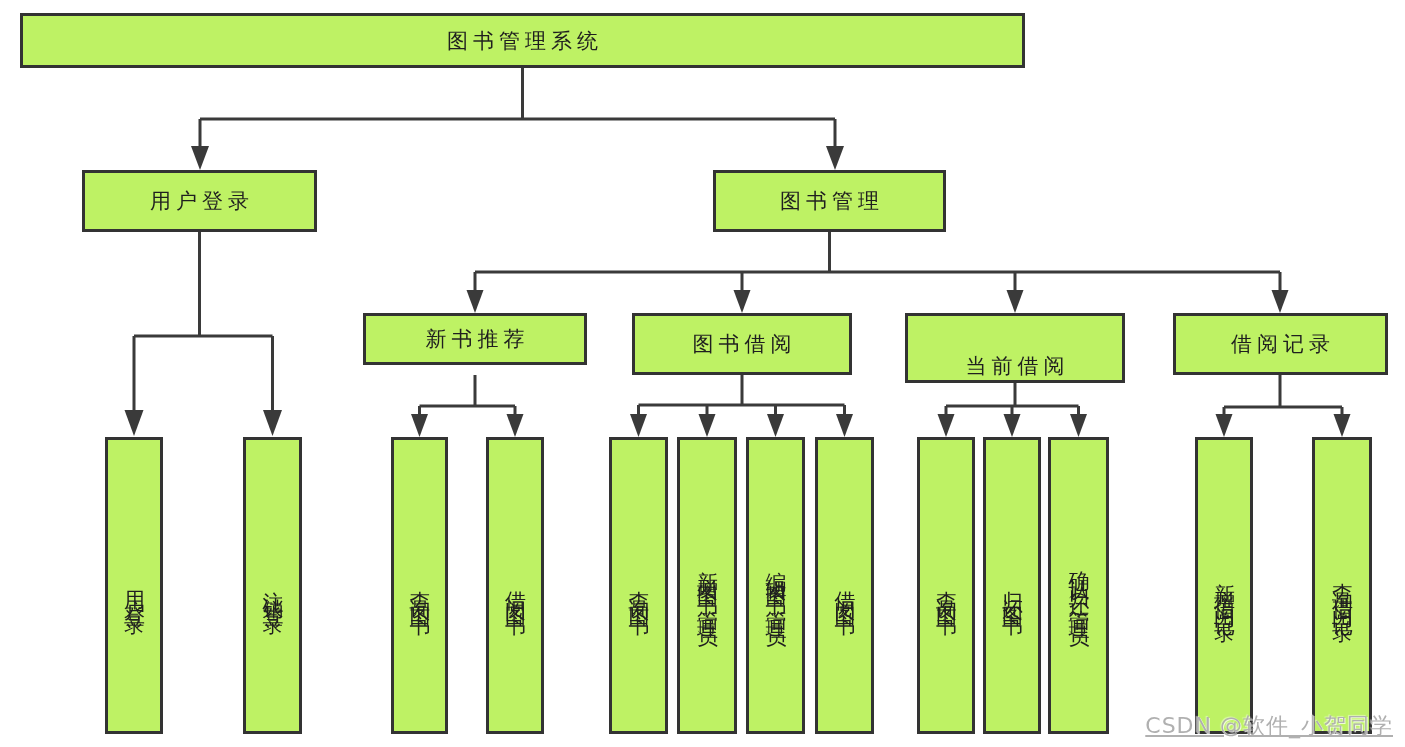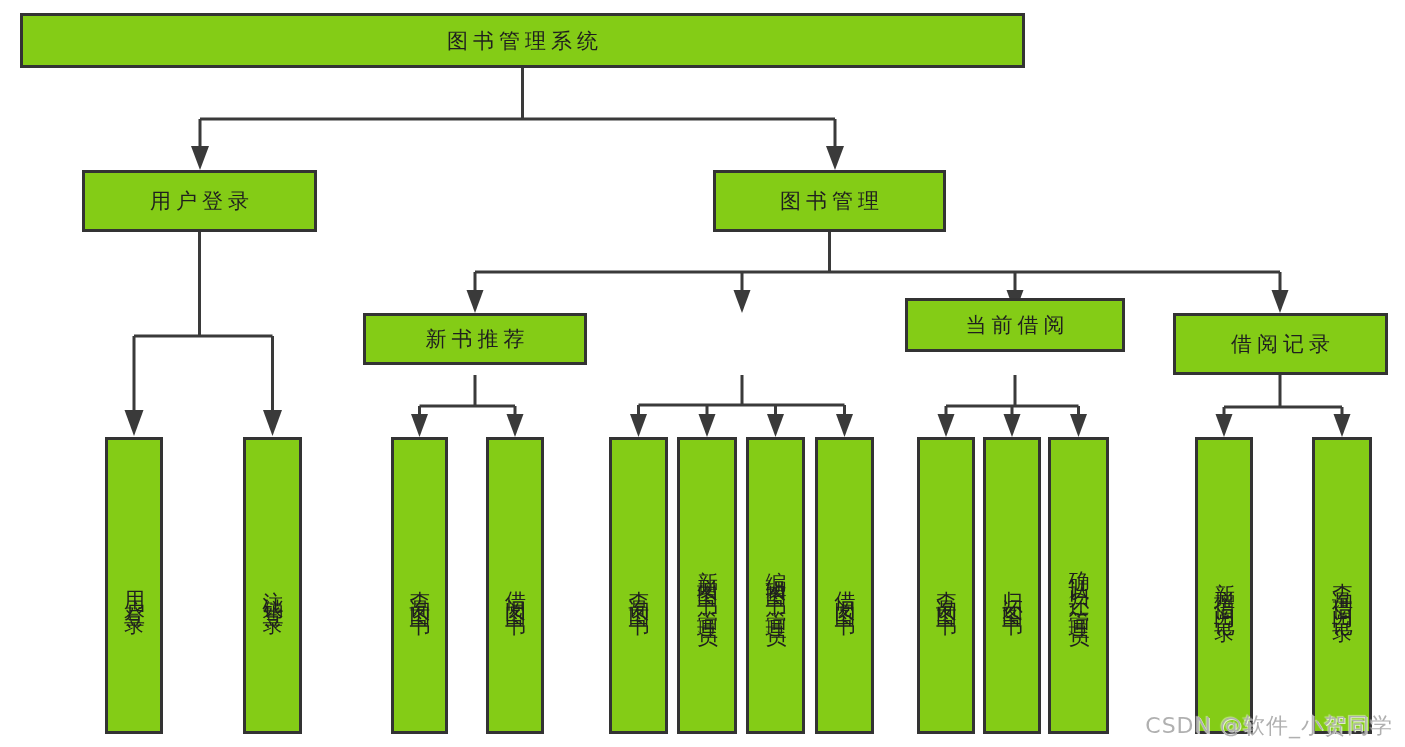--- a/index.html
+++ b/index.html
@@ -18,21 +18,21 @@
   }
   .wires {
     position: absolute;
     left: 0;
     top: 0;
     z-index: 1;
   }
   .node {
     position: absolute;
     box-sizing: border-box;
-    background: #84cc16;
+    background: #bef264;
     border: 3px solid #333333;
     display: flex;
     align-items: center;
     justify-content: center;
     z-index: 2;
   }
   .node .hlabel {
     font-size: 21px;
     letter-spacing: 5px;
     margin-right: -5px;
@@ -48,21 +48,21 @@
     line-height: 1;
     white-space: nowrap;
     color: #1f1f1f;
   }
   
   .n-root   { left: 20px;  top: 13px;  width: 1005px; height: 55px; }
   .n-login  { left: 82px;  top: 170px; width: 235px;  height: 62px; }
   .n-mgmt   { left: 713px; top: 170px; width: 233px;  height: 62px; justify-content: center; }
   .n-rec    { left: 363px; top: 313px; width: 224px;  height: 52px; }
   .n-borrow { left: 632px; top: 313px; width: 220px;  height: 62px; }
-  .n-cur    { left: 905px; top: 298px; width: 220px;  height: 54px; }
+  .n-cur    { left: 905px; top: 313px; width: 220px;  height: 70px; align-items: flex-end; }
   .n-recs   { left: 1173px;top: 313px; width: 215px;  height: 62px; }
   
   .leaf { top: 437px; height: 297px; }
   .lf-a1 { left: 105px;  width: 58px; }
   .lf-a2 { left: 243px;  width: 59px; }
   .lf-b1 { left: 391px;  width: 57px; }
   .lf-b2 { left: 486px;  width: 58px; }
   .lf-c1 { left: 609px;  width: 59px; }
   .lf-c2 { left: 677px;  width: 60px; }
   .lf-c3 { left: 746px;  width: 59px; }
@@ -75,20 +75,21 @@
   .watermark {
     position: absolute;
     right: 12px;
     bottom: 6px;
     z-index: 5;
     font-size: 22px;
     letter-spacing: 1px;
     color: #b0b0b0;
     text-shadow: 1px 1px 0 rgba(255,255,255,0.75), -1px -1px 1px rgba(255,255,255,0.5);
     white-space: nowrap;
+    text-decoration: underline;
   }
 </style>
 </head>
 <body>
 
 <div class="canvas">
 
   <svg class="wires" width="1405" height="747" viewBox="0 0 1405 747" xmlns="http://www.w3.org/2000/svg">
 
     <g stroke="#3a3a3a" stroke-width="3" fill="none">
@@ -146,20 +147,23 @@
   <div class="node n-login">
     <span class="hlabel">用户登录</span>
   </div>
   <div class="node n-mgmt">
     <span class="hlabel">图书管理</span>
   </div>
 
   <div class="node n-rec">
     <span class="hlabel">新书推荐</span>
   </div>
+  <div class="node n-borrow">
+    <span class="hlabel">图书借阅</span>
+  </div>
   <div class="node n-cur">
     <span class="hlabel">当前借阅</span>
   </div>
   <div class="node n-recs">
     <span class="hlabel">借阅记录</span>
   </div>
 
   <div class="node leaf lf-a1">
     <span class="vlabel">用户登录</span>
   </div>

